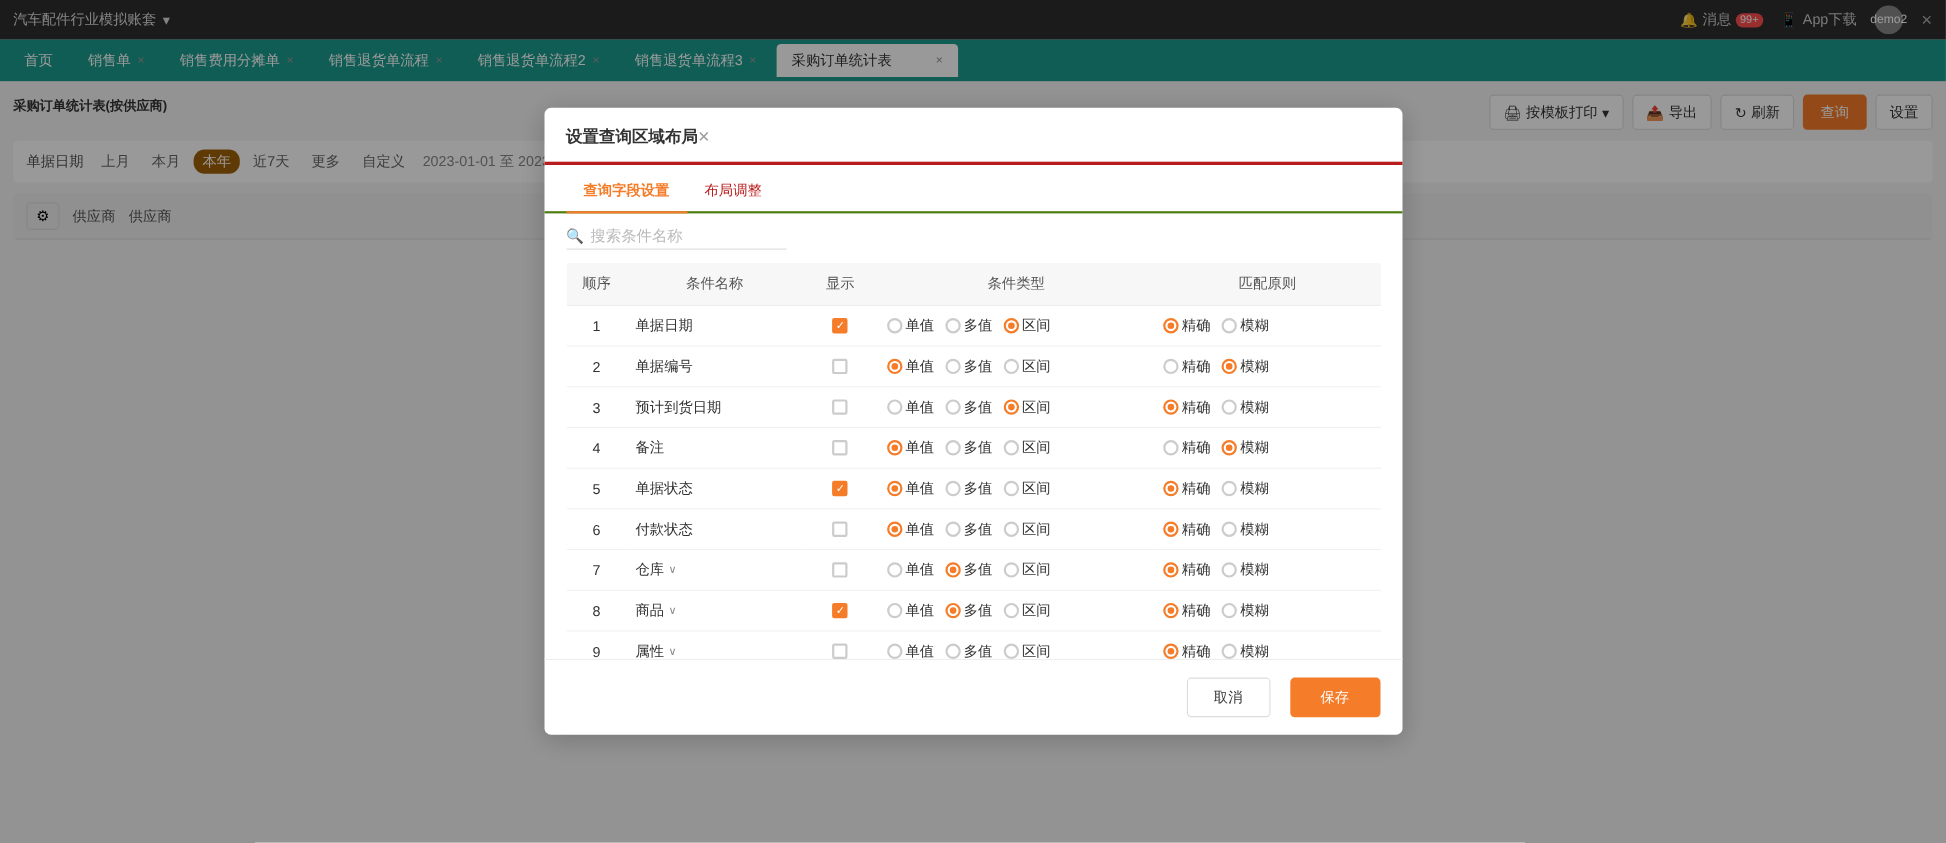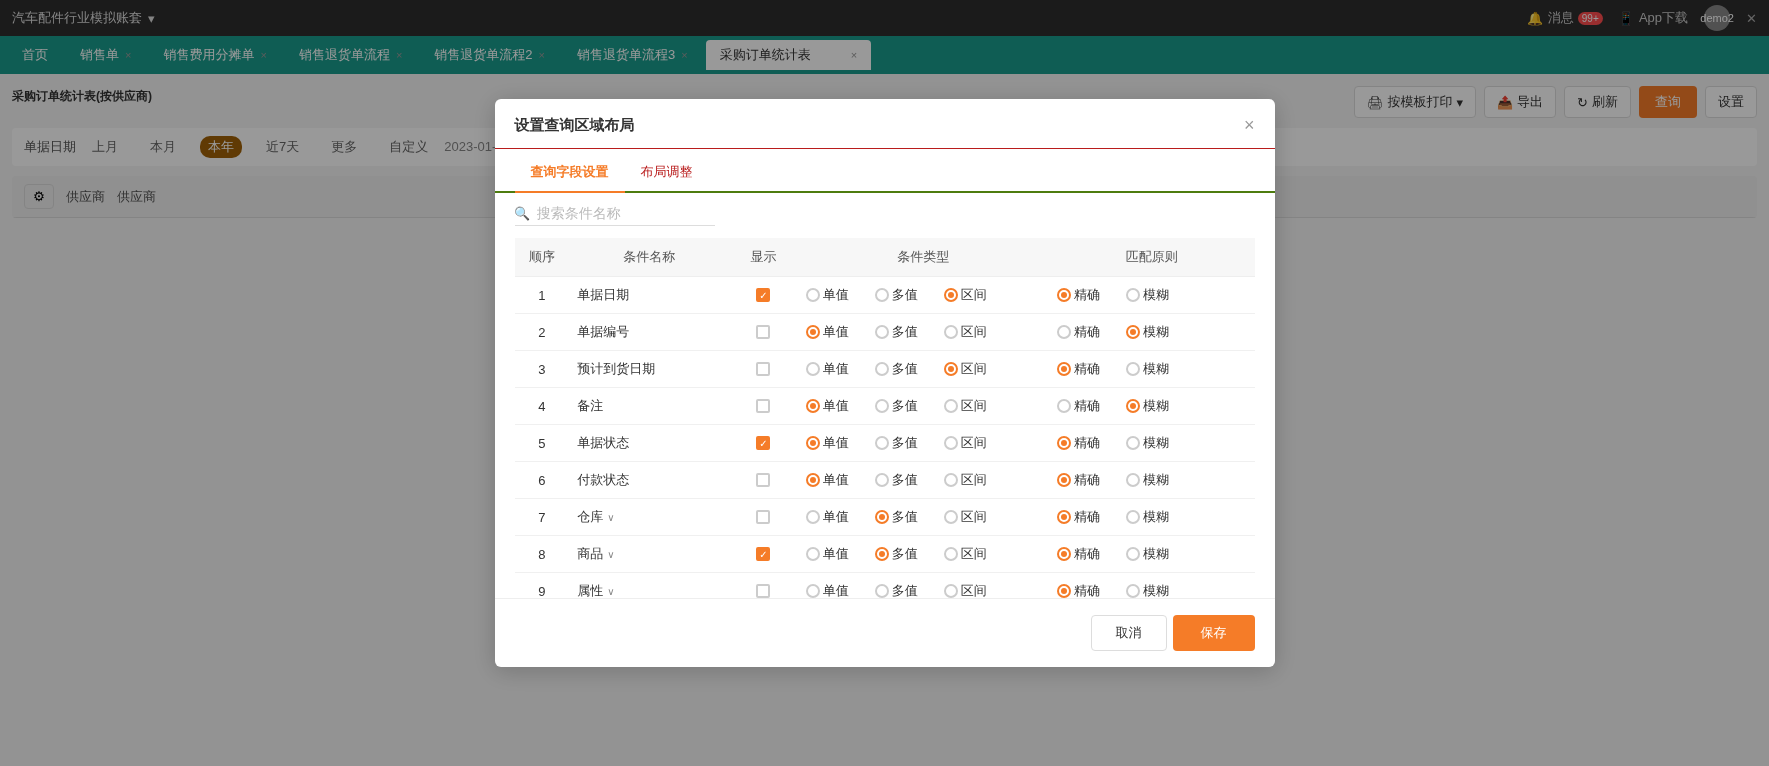--- a/index.html
+++ b/index.html
@@ -120,24 +120,23 @@
       background: white;
       border-radius: 6px;
       width: 780px;
       max-height: 680px;
       box-shadow: 0 4px 24px rgba(0,0,0,0.2);
       display: flex;
       flex-direction: column;
     }
     .dialog-header {
       padding: 16px 20px 12px;
-      border-bottom: 1px solid #b91c1c;
-      display: flex;
-      align-items: center;
-      justify-content: space-between;
+      border-bottom: 3px solid #b91c1c;
+      display: flex;
+      align-items: center;
     }
     .dialog-title { font-size: 15px; font-weight: bold; color: #333; }
     .dialog-close { cursor: pointer; color: #999; font-size: 18px; border: none; background: none; }
 
     
     .dialog-tabs {
       display: flex;
       border-bottom: 2px solid #4d7c0f;
       padding: 0 20px;
       margin-top: 4px;
@@ -193,21 +192,21 @@
       color: #333;
       vertical-align: middle;
     }
     .col-order { width: 48px; text-align: center; }
     .col-name { width: 140px; }
     .col-show { width: 60px; text-align: center; }
     .col-type { width: 220px; }
     .col-match { width: 180px; }
 
     
-    .radio-group { display: flex; align-items: center; gap: 26px; }
+    .radio-group { display: flex; align-items: center; gap: 10px; }
     .radio-item { display: flex; align-items: center; gap: 3px; cursor: pointer; }
     .radio-circle {
       width: 14px; height: 14px; border-radius: 50%;
       border: 2px solid #ccc;
       display: flex; align-items: center; justify-content: center;
       flex-shrink: 0;
     }
     .radio-circle.checked { border-color: #f57c28; }
     .radio-circle.checked::after {
       content: '';
@@ -226,21 +225,21 @@
     .cb-box.checked { background: #f57c28; border-color: #f57c28; color: white; font-size: 10px; }
 
     
     .order-num { color: #f57c28; text-align: center; }
 
     
     .dialog-footer {
       padding: 16px 20px;
       display: flex;
       justify-content: flex-end;
-      gap: 6px;
+      gap: 18px;
       border-top: 1px solid #eee;
     }
     .btn-cancel {
       background: white; color: #333; border: 1px solid #ddd;
       padding: 8px 24px; border-radius: 4px; cursor: pointer; font-size: 13px;
     }
     .btn-save {
       background: #f57c28; color: white; border: none;
       padding: 8px 28px; border-radius: 4px; cursor: pointer; font-size: 13px;
     }
@@ -328,21 +327,21 @@
         <span>查询</span>
       </button>
       <button class="btn-white">
         <span>设置</span>
       </button>
     </div>
   </div>
 
   <div class="date-filter">
     <span style="color:#555;">单据日期</span>
-    <div style="display:flex; gap:16px; align-items:flex-end;">
+    <div style="display:flex; gap:4px; align-items:flex-end;">
       <span class="date-tag">上月</span>
       <span class="date-tag">本月</span>
       <span class="date-tag active">本年</span>
       <span class="date-tag">近7天</span>
       <span class="date-tag">更多</span>
       <span class="date-tag">自定义</span>
     </div>
     <span style="color:#888;">2023-01-01 至 2023-12-31</span>
   </div>
 

